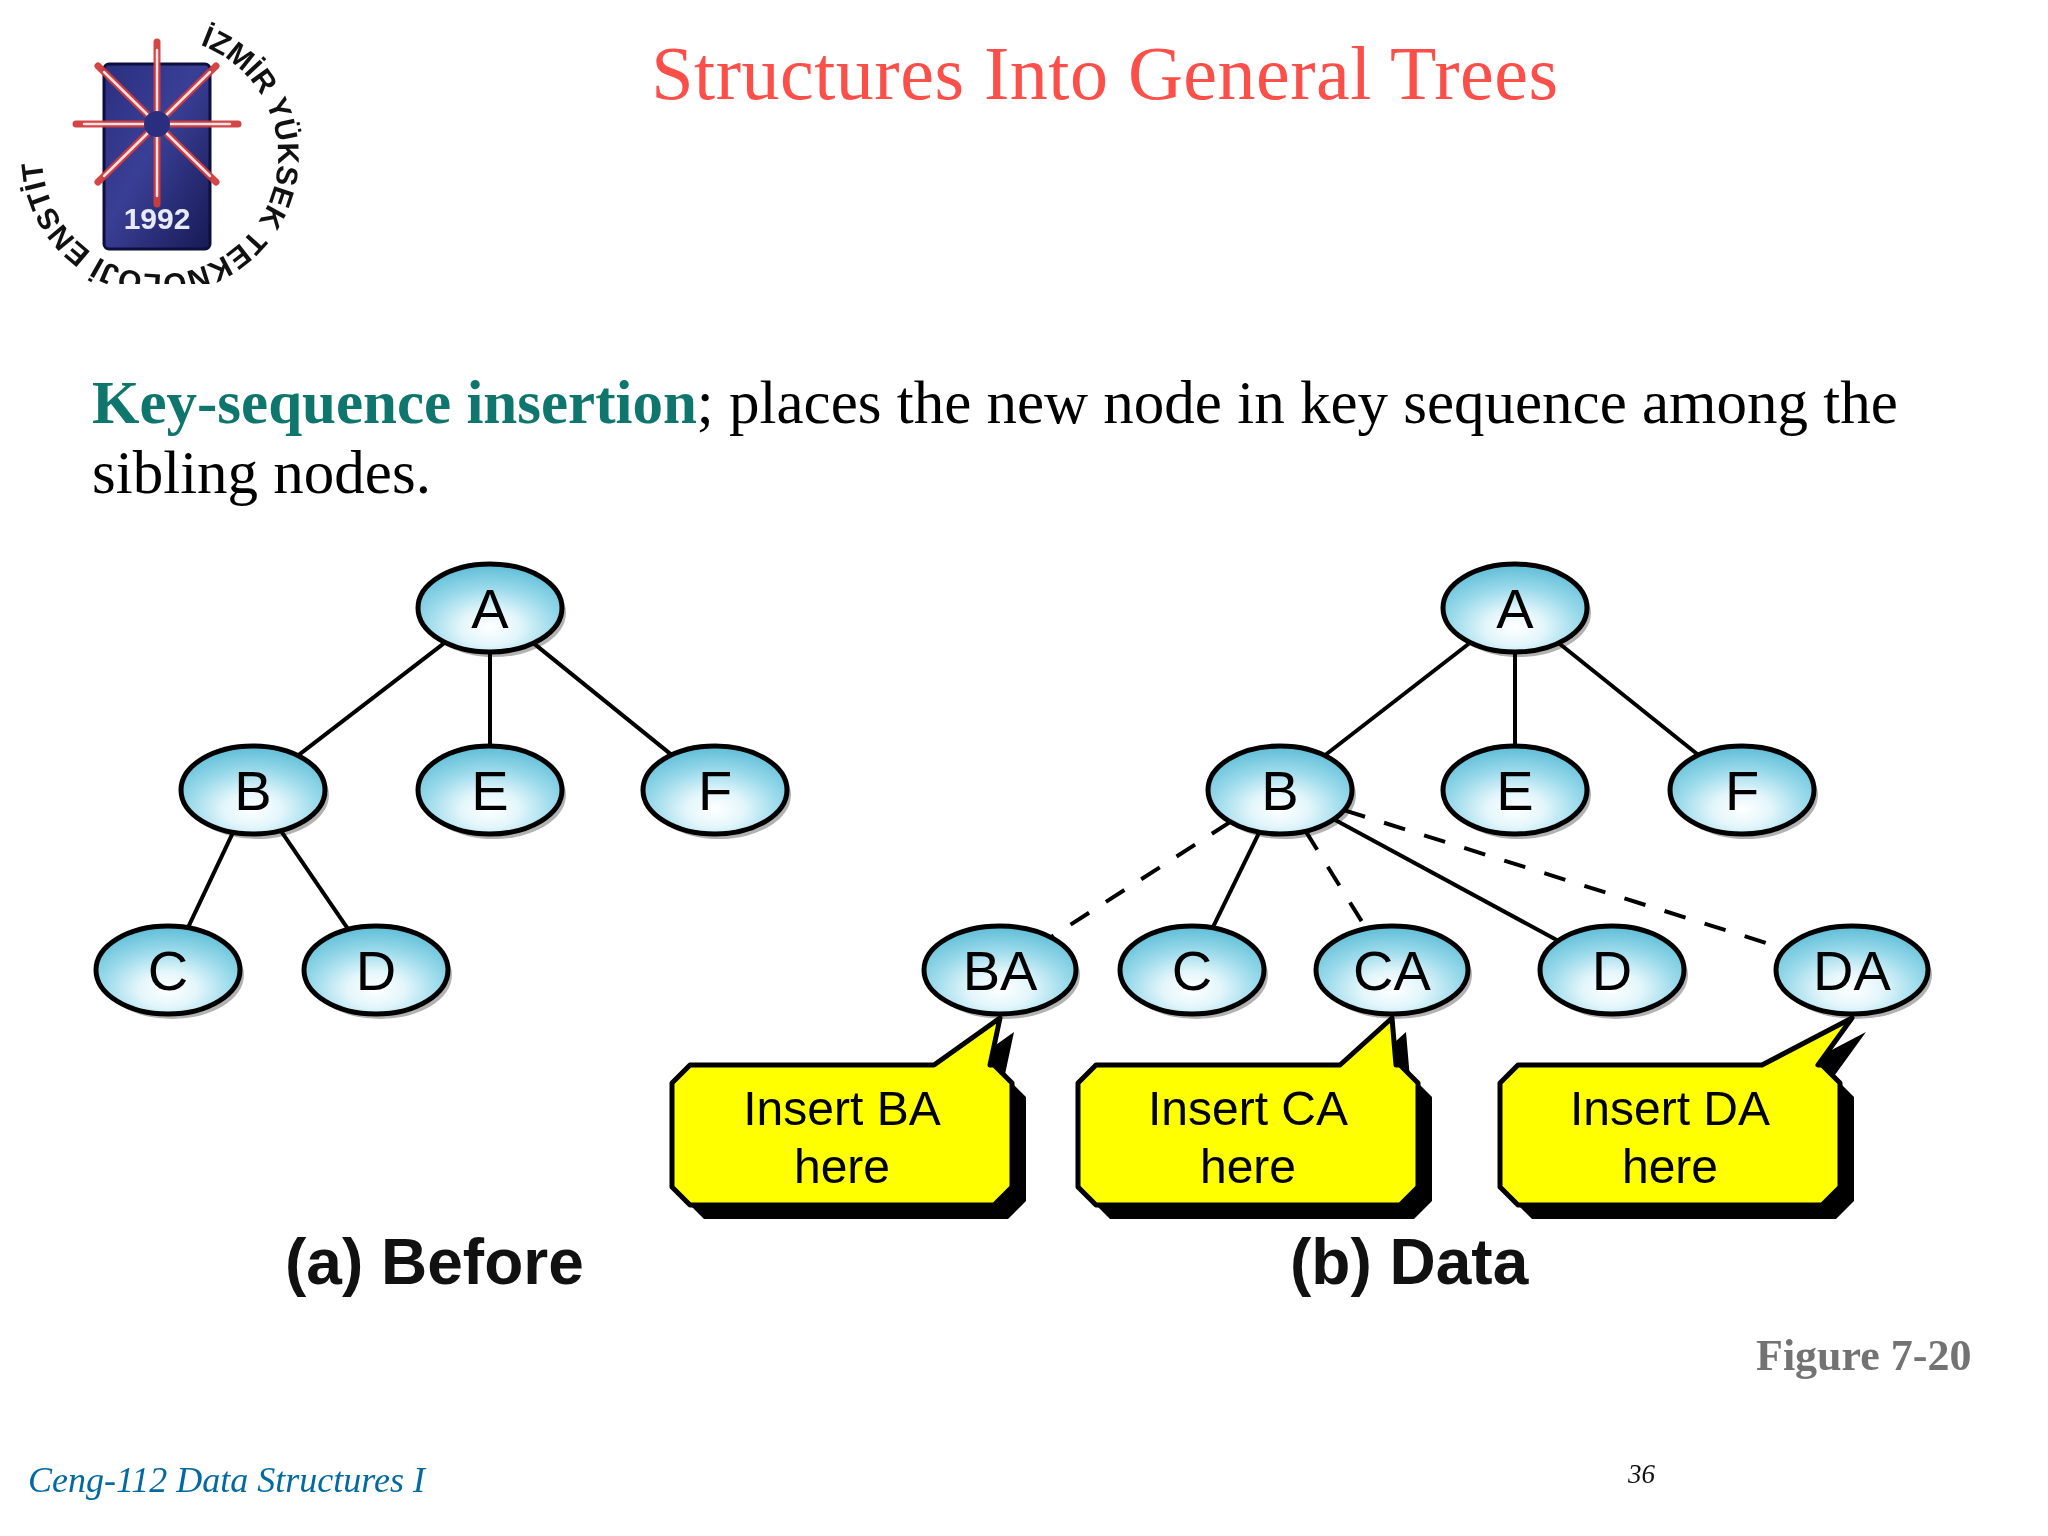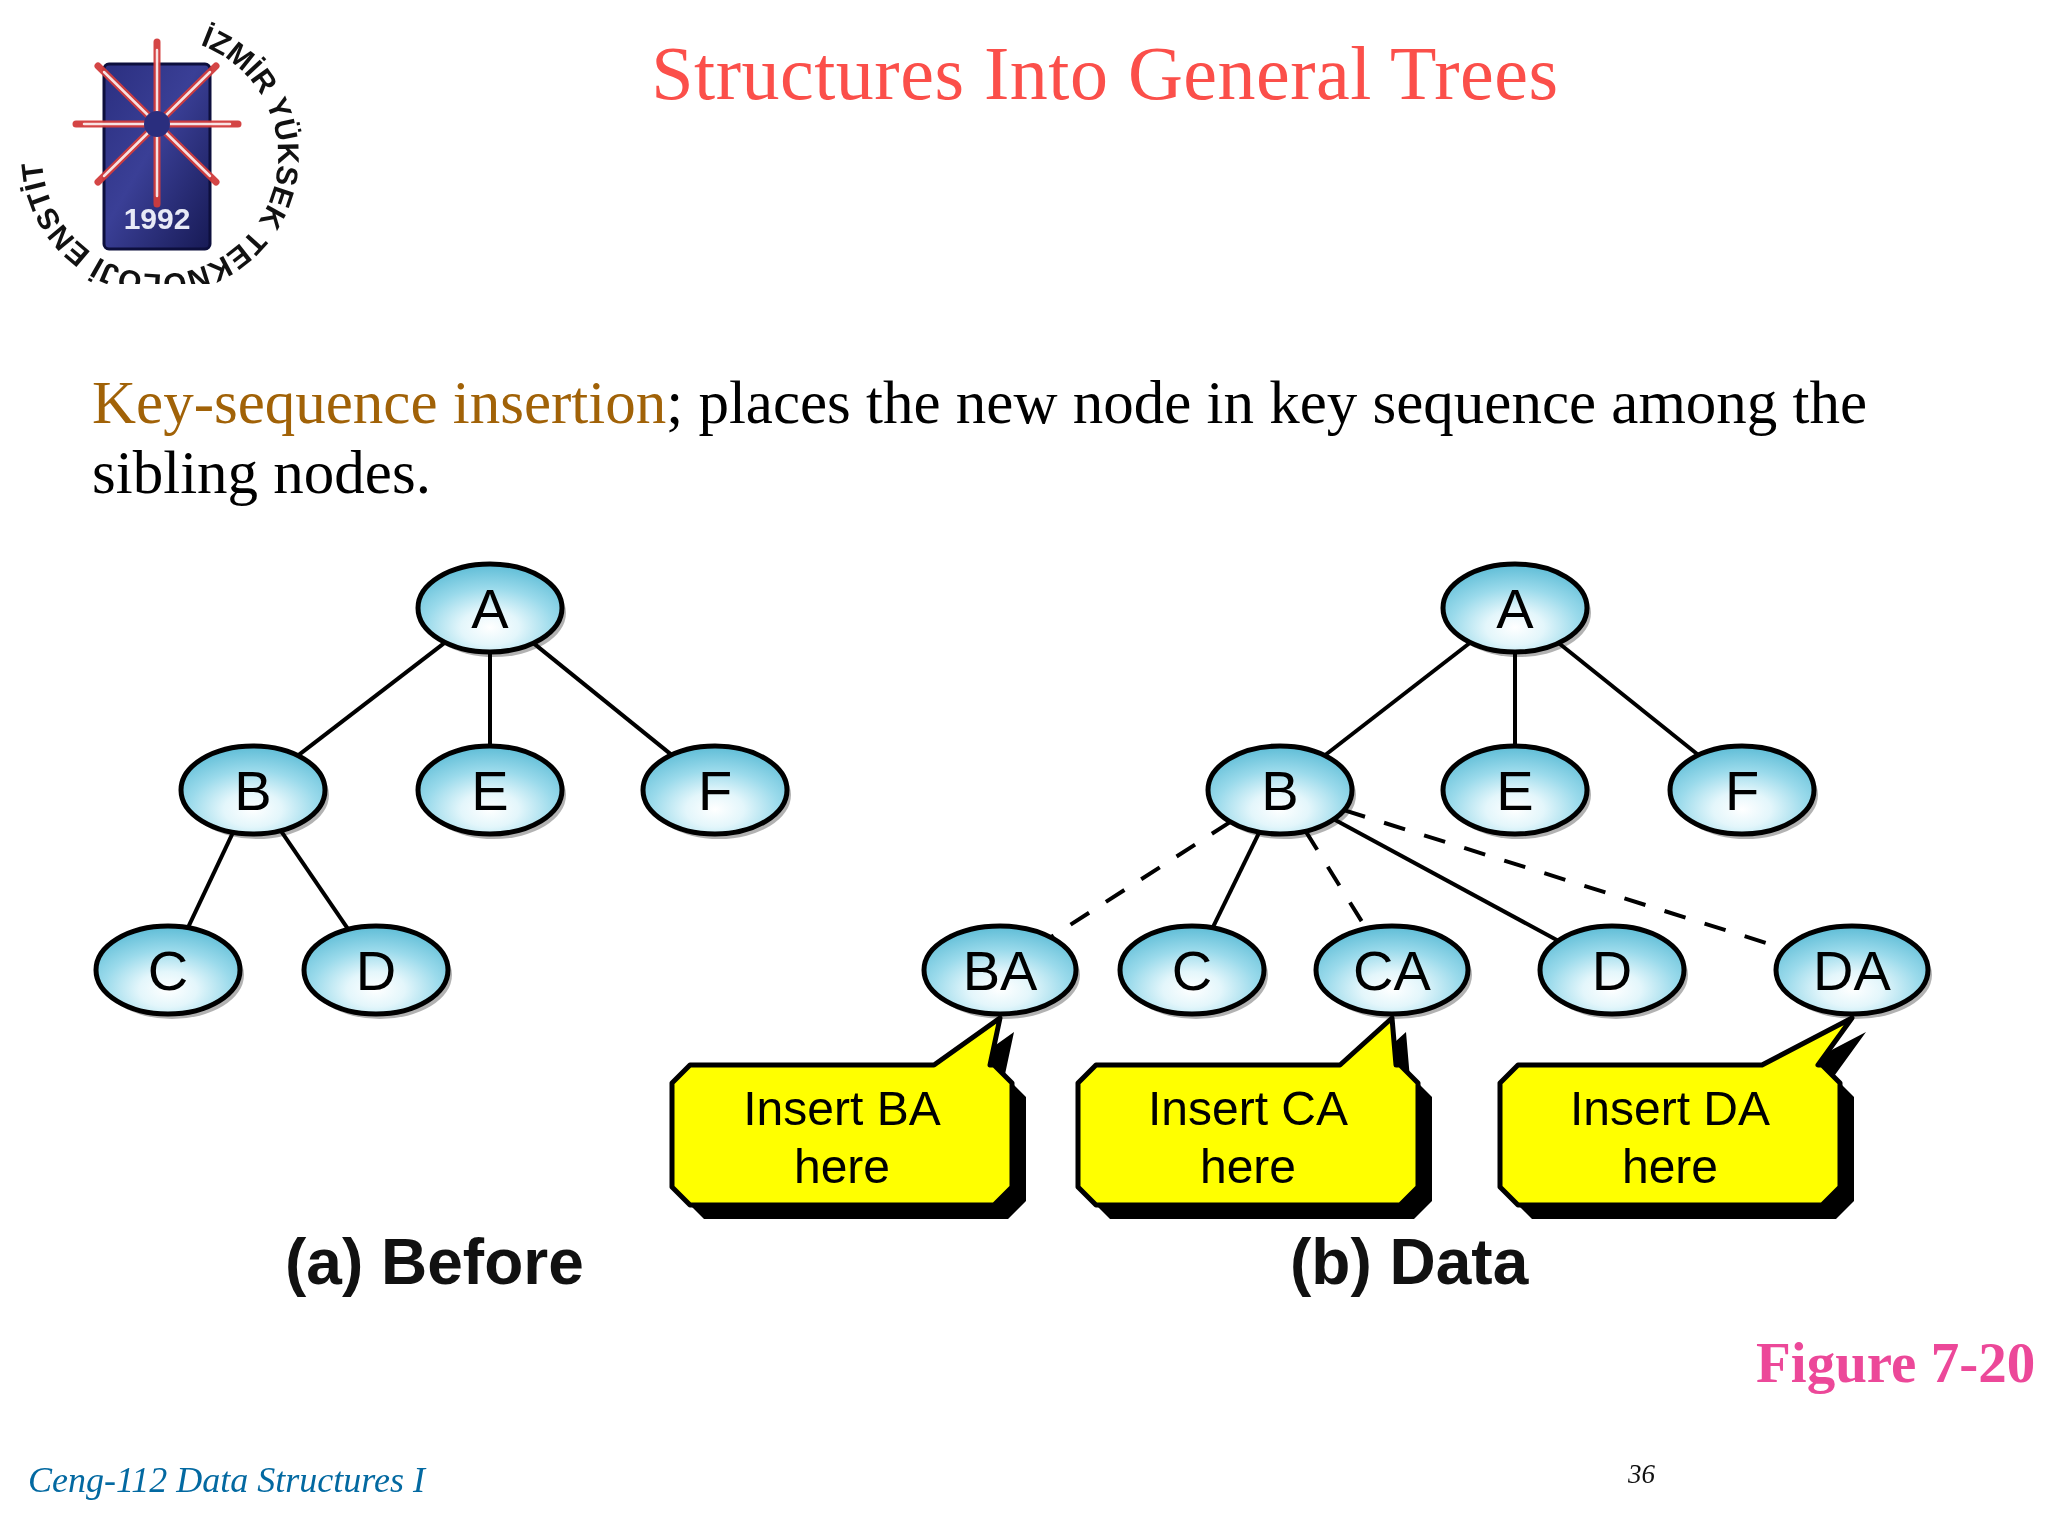--- a/index.html
+++ b/index.html
@@ -44,22 +44,22 @@
     position: absolute;
     left: 92px;
     top: 368px;
     width: 1890px;
     font-family: "Liberation Serif", serif;
     font-size: 61px;
     line-height: 1.14;
     color: #000000;
   }
   #body-text .lead {
-    color: #a16207;
-    font-weight: normal;
+    color: #0f766e;
+    font-weight: bold;
   }
 
   
   #figure-area {
     position: absolute;
     left: 0;
     top: 540px;
     width: 2048px;
     height: 800px;
   }
@@ -77,22 +77,22 @@
   #caption-before { left: 285px; top: 1225px; text-align: right; }
   #caption-after  { left: 1290px; top: 1225px; }
 
   
   #figure-number {
     position: absolute;
     left: 1756px;
     top: 1330px;
     font-family: "Liberation Serif", serif;
     font-weight: bold;
-    font-size: 57px;
-    color: #ec4899;
+    font-size: 44px;
+    color: #737373;
     white-space: nowrap;
   }
 
   
   #footer-course {
     position: absolute;
     left: 28px;
     top: 1459px;
     font-family: "Liberation Serif", serif;
     font-style: italic;

